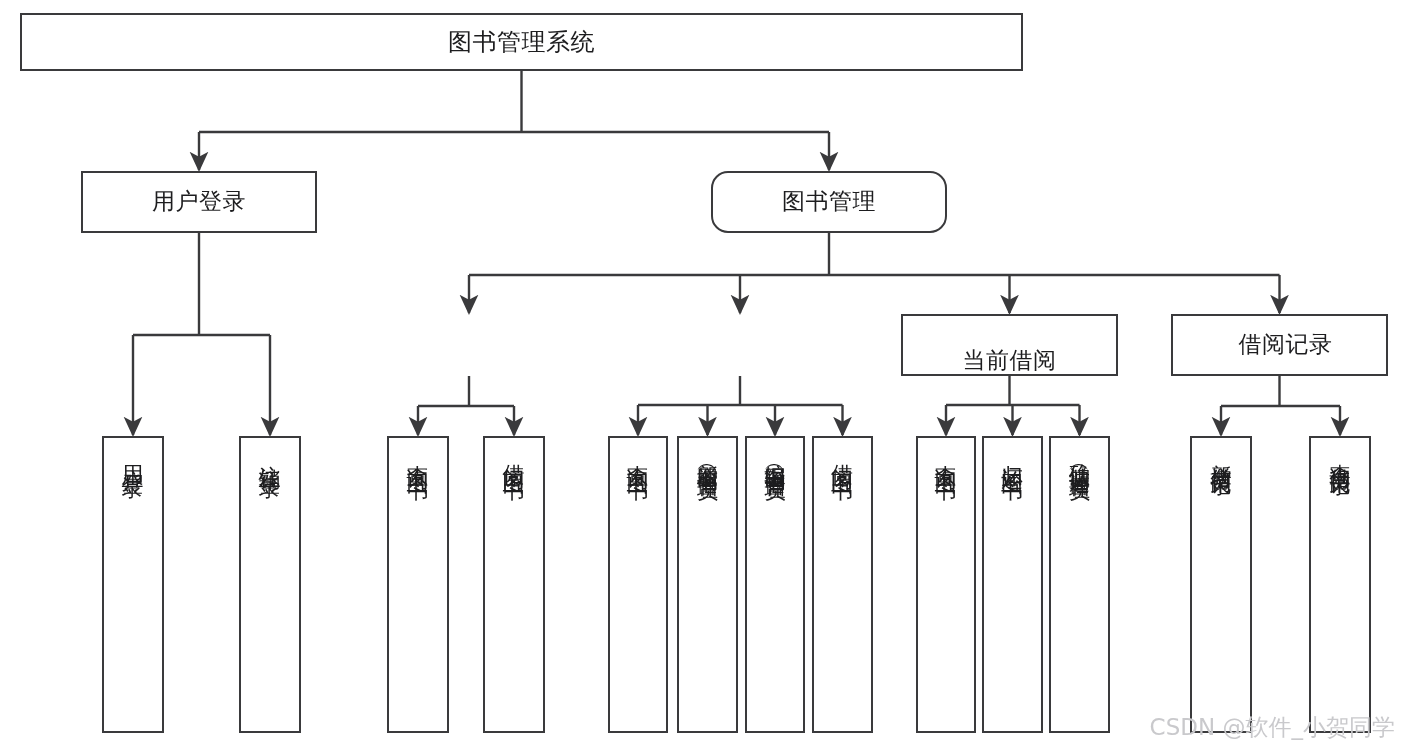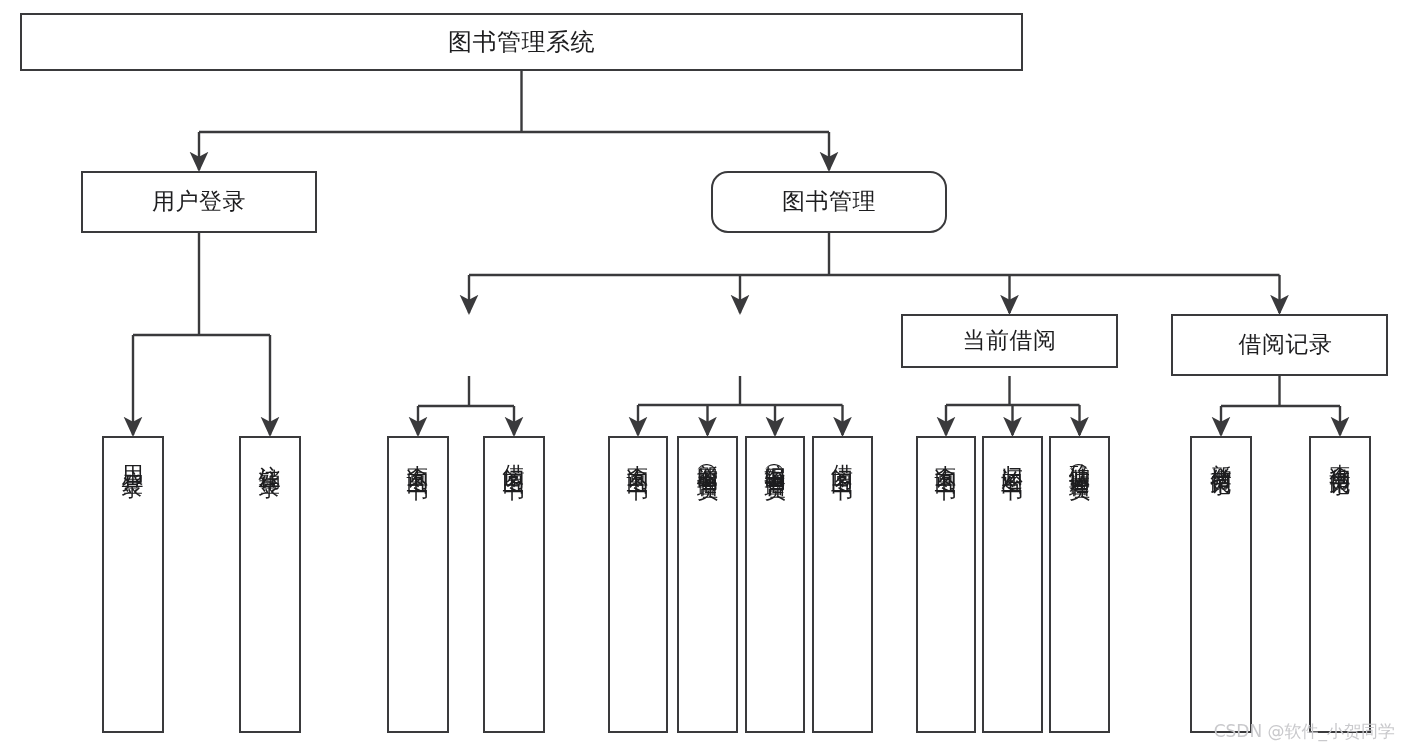--- a/index.html
+++ b/index.html
@@ -65,21 +65,21 @@
     white-space: nowrap;
   }
   .node.vert.tall .label {
     font-size: 21px;
     letter-spacing: 2.5px;
   }
   #watermark {
     position: absolute;
     right: 10px;
     bottom: 4px;
-    font-size: 17px;
+    font-size: 23px;
     color: #c9c9cc;
     z-index: 5;
     white-space: nowrap;
     font-family: "DejaVu Sans", "Liberation Sans", sans-serif;
   }
 </style>
 </head>
 <body>
 
 <div id="canvas">
@@ -131,21 +131,21 @@
     <span class="label">图书管理系统</span>
   </div>
 
   <div class="node horiz" style="left: 81px; top: 171px; width: 236px; height: 62px;">
     <span class="label">用户登录</span>
   </div>
   <div class="node horiz" style="left: 711px; top: 171px; width: 236px; height: 62px; border-radius: 17px;">
     <span class="label">图书管理</span>
   </div>
 
-  <div class="node horiz" style="left: 901px; top: 314px; width: 217px; height: 54px;">
+  <div class="node horiz" style="left: 901px; top: 314px; width: 217px; height: 62px; align-items: flex-end;">
     <span class="label">当前借阅</span>
   </div>
   <div class="node horiz" style="left: 1171px; top: 314px; width: 217px; height: 62px; padding-left: 12px;">
     <span class="label">借阅记录</span>
   </div>
 
   <div class="node vert" style="left: 102px; top: 436px; width: 62px; height: 297px;">
     <span class="label">用户登录</span>
   </div>
   <div class="node vert" style="left: 239px; top: 436px; width: 62px; height: 297px;">

